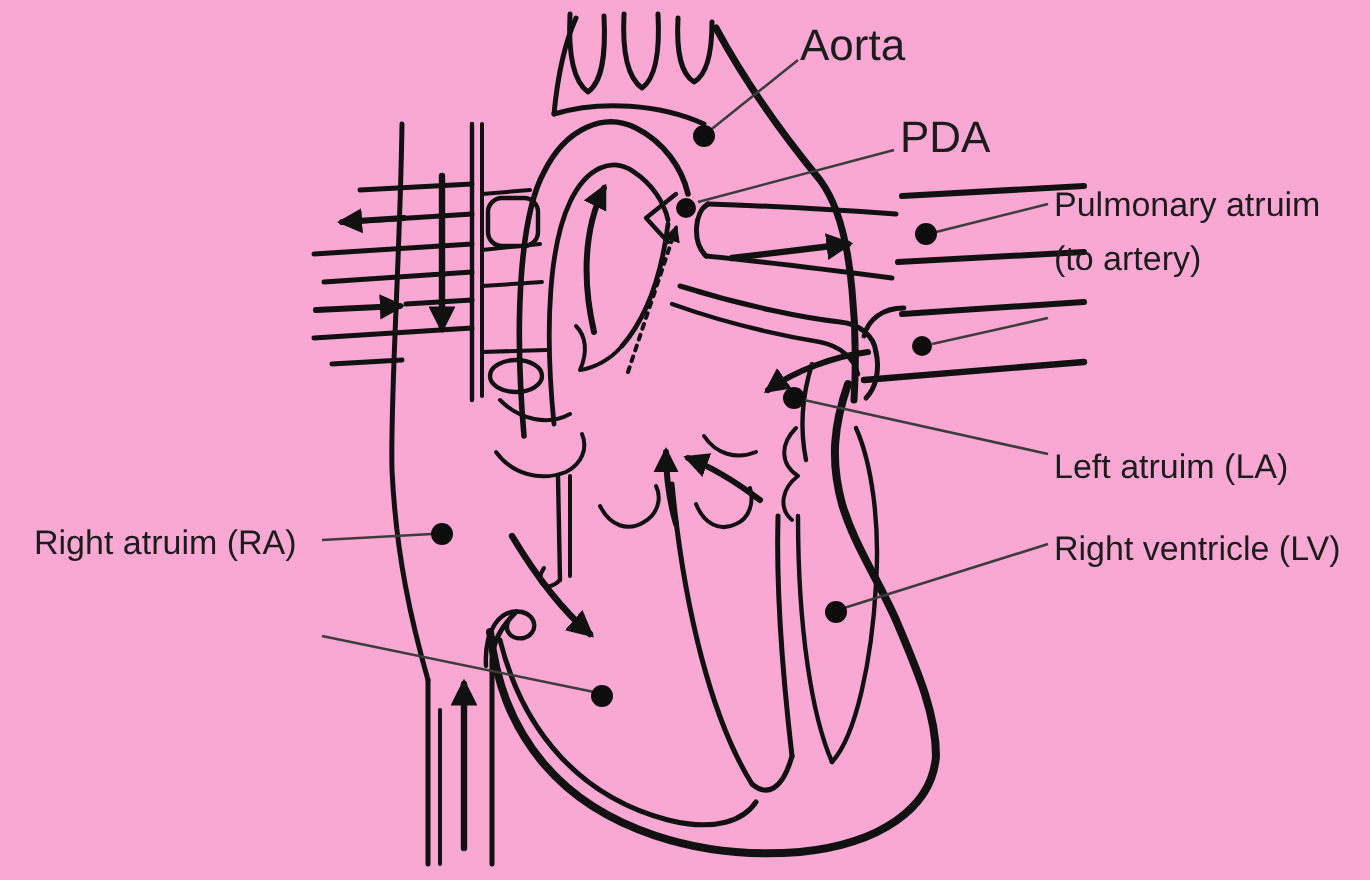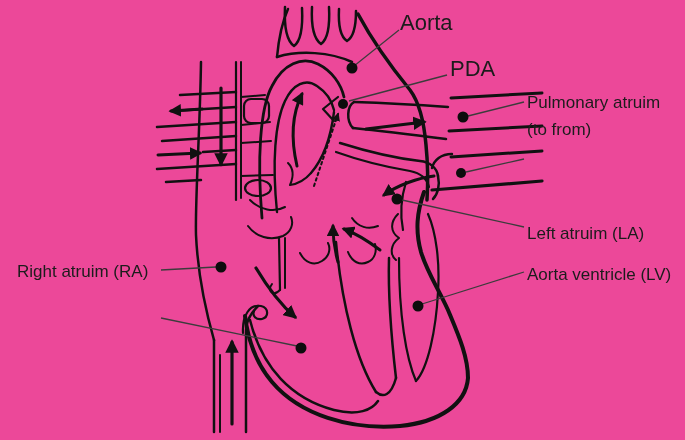--- a/index.html
+++ b/index.html
@@ -1,17 +1,17 @@
 <!DOCTYPE html>
 <html><head>
 <meta charset="utf-8">
 <style>
   html,body{margin:0;padding:0;background:#ffffff;}
   #stage{
-    position:relative;width:685px;height:440px;background:#ec4899;overflow:hidden;
+    position:relative;width:685px;height:440px;background:#f9a8d4;overflow:hidden;
     font-family:"Liberation Sans","DejaVu Sans",sans-serif;color:#1c1c1c;
   }
   #art{position:absolute;left:0;top:0;}
   .lbl{position:absolute;white-space:nowrap;color:#1c1c1c;}
   .lbl-big{font-size:22px;line-height:24px;}
   .lbl-med{font-size:17px;line-height:27px;}
 </style>
 </head>
 <body>
 
@@ -135,26 +135,26 @@
       <circle cx="301" cy="348" r="5.5"></circle>
     </g>
   </svg>
 
   <div class="lbl lbl-big" style="left:400px;top:11px;">Aorta</div>
 
   <div class="lbl lbl-big" style="left:450px;top:57px;">PDA</div>
 
   <div class="lbl lbl-med" style="left:527px;top:89px;">
     <div>Pulmonary atruim</div>
-    <div>(to from)</div>
+    <div>(to artery)</div>
   </div>
 
   <div class="lbl lbl-med" style="left:527px;top:145px;">
   </div>
 
   <div class="lbl lbl-med" style="left:527px;top:220px;">Left atruim (LA)</div>
 
-  <div class="lbl lbl-med" style="left:527px;top:261px;">Aorta ventricle (LV)</div>
+  <div class="lbl lbl-med" style="left:527px;top:261px;">Right ventricle (LV)</div>
 
   <div class="lbl lbl-med" style="left:17px;top:258px;">Right atruim (RA)</div>
 
 
 </div>
 
 </body></html>

